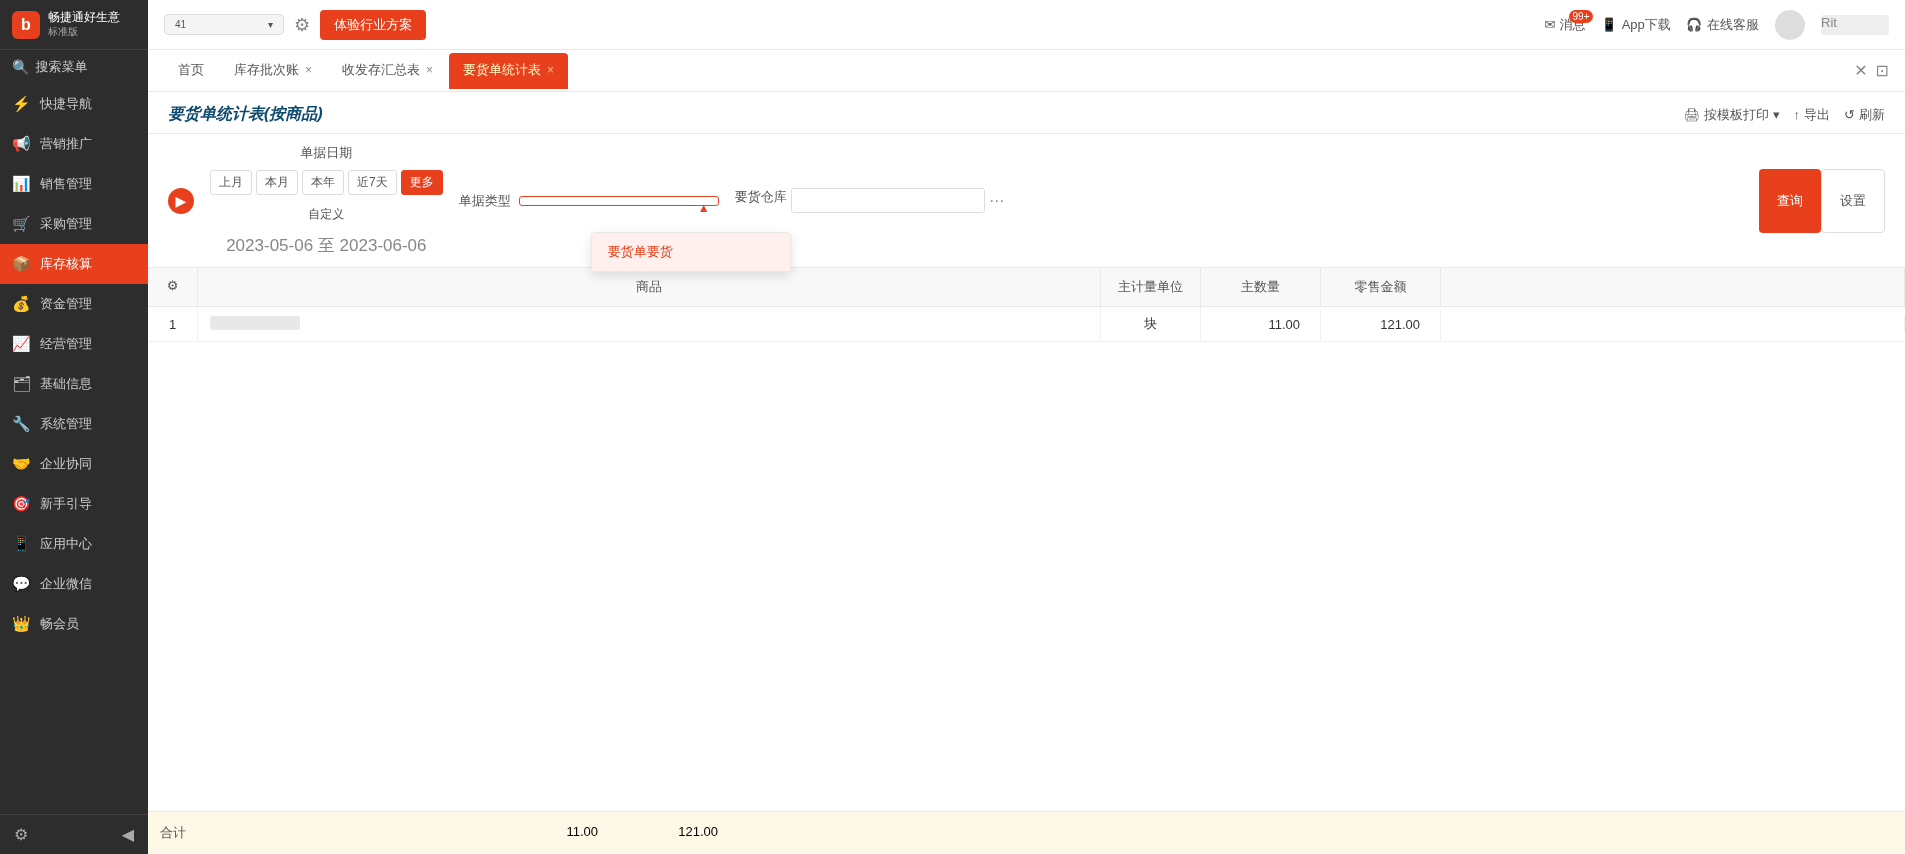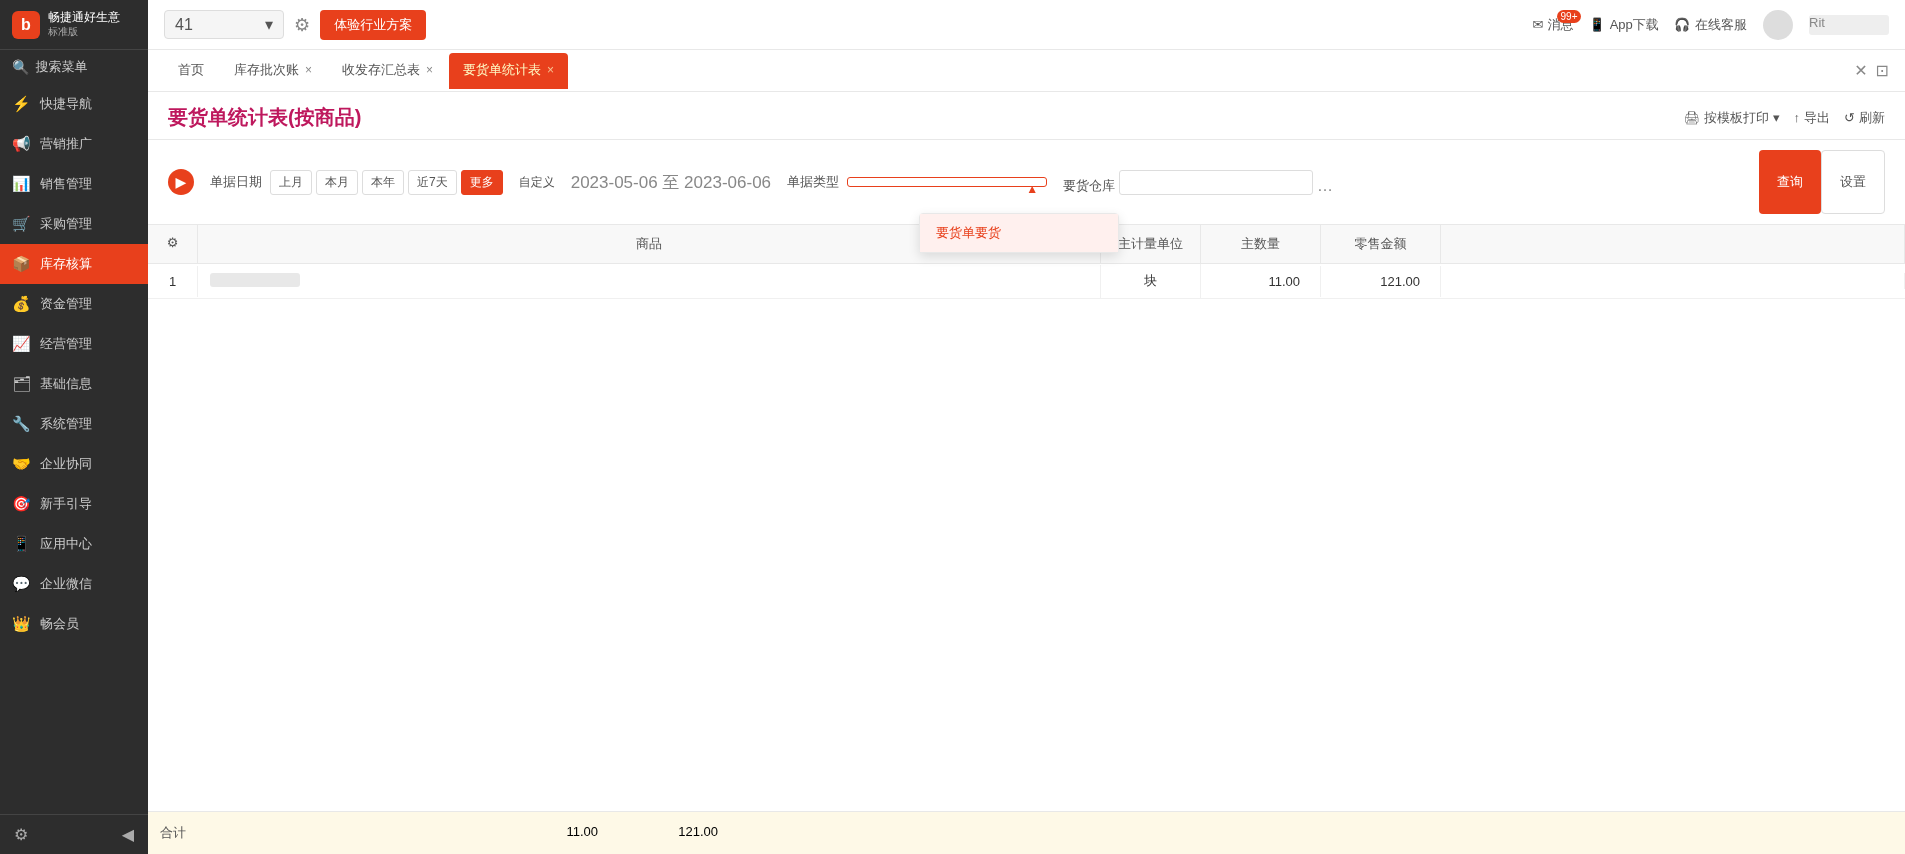--- a/index.html
+++ b/index.html
@@ -98,21 +98,21 @@
     }
     .topbar-selector {
       display: flex;
       align-items: center;
       gap: 16px;
       background: #f5f5f5;
       border: 1px solid #ddd;
       border-radius: 4px;
       padding: 4px 10px;
       cursor: pointer;
-      font-size: 16px;
+      font-size: 10px;
       color: #555;
       min-width: 120px;
     }
     .topbar-gear {
       color: #888;
       font-size: 18px;
       cursor: pointer;
     }
     .topbar-trial-btn {
       background: #e8401c;
@@ -152,21 +152,21 @@
     .topbar-avatar {
       width: 30px;
       height: 30px;
       background: #ddd;
       border-radius: 50%;
     }
     .topbar-user {
       color: #888;
       font-size: 13px;
       background: #eee;
-      width: 80px;
+      width: 68px;
       height: 20px;
       border-radius: 3px;
     }
 
     
     .tabs-bar {
       background: white;
       display: flex;
       align-items: center;
       border-bottom: 1px solid #e8e8e8;
@@ -211,23 +211,24 @@
     }
     .page-header {
       background: white;
       padding: 12px 20px 8px;
       display: flex;
       align-items: center;
       justify-content: space-between;
       border-bottom: 1px solid #e8e8e8;
     }
     .page-title {
-      font-size: 20px;
+      font-size: 16px;
       font-weight: bold;
-      color: #be185d;
+      color: #0c4a6e;
+      font-style: italic;
     }
     .page-header-actions {
       display: flex;
       align-items: center;
       gap: 14px;
       font-size: 13px;
       color: #555;
     }
     .print-btn {
       display: flex;
@@ -272,20 +273,21 @@
       align-items: center;
       justify-content: center;
       cursor: pointer;
       font-size: 14px;
       flex-shrink: 0;
     }
     .filter-group {
       display: flex;
       align-items: center;
       gap: 8px;
+      flex-direction: column;
     }
     .filter-label { color: #555; white-space: nowrap; font-size: 13px; }
     .date-shortcuts {
       display: flex;
       gap: 4px;
     }
     .date-shortcut {
       padding: 3px 8px;
       border: 1px solid #ddd;
       border-radius: 3px;
@@ -326,21 +328,21 @@
       cursor: pointer;
     }
     .filter-type-arrow {
       position: absolute;
       right: 8px;
       color: #e8401c;
       font-size: 12px;
     }
     .filter-warehouse {
       display: flex;
-      align-items: flex-end;
+      align-items: flex-start;
       gap: 4px;
     }
     .filter-warehouse-input {
       border: 1px solid #ddd;
       border-radius: 3px;
       padding: 4px 8px;
       font-size: 13px;
       min-width: 180px;
       background: white;
     }

